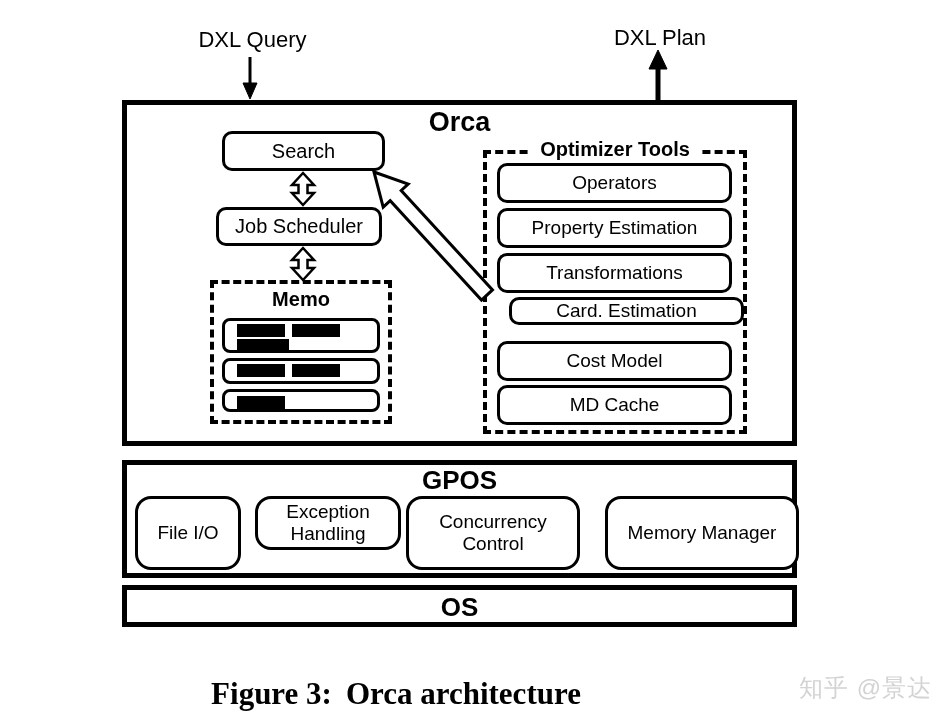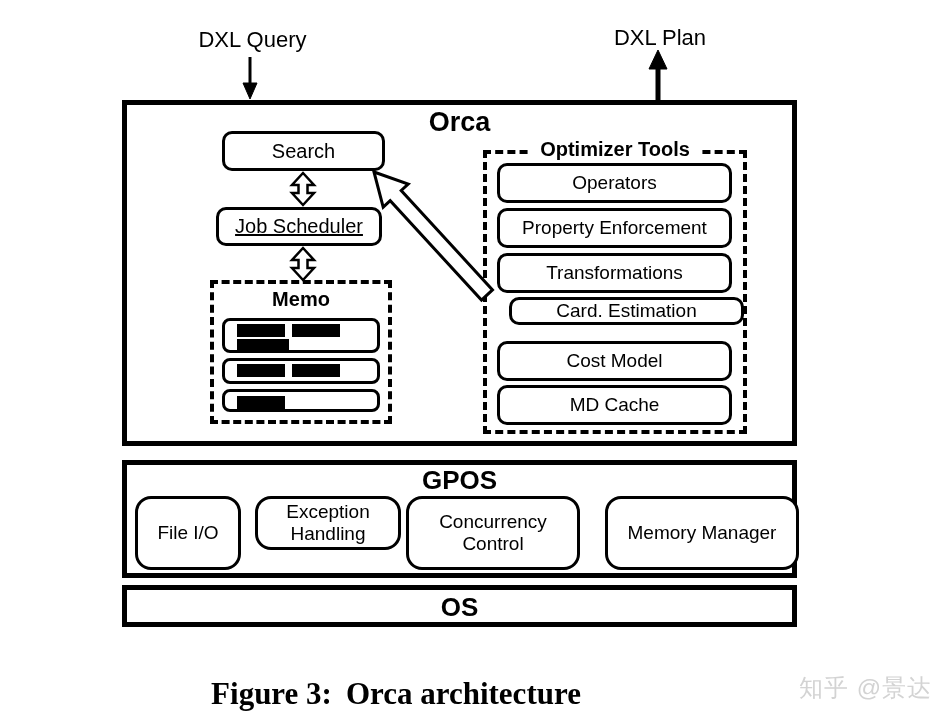--- a/index.html
+++ b/index.html
@@ -53,21 +53,21 @@
 <div class="canvas">
 
   <div class="lbl" style="left:195px; top:27px; width:115px;">DXL Query</div>
   <div class="lbl" style="left:604px; top:25px; width:112px;">DXL Plan</div>
 
   <div class="outer" style="left:122px; top:100px; width:675px; height:346px;">
     <div class="boxtitle orca-title">Orca</div>
 
     <div class="rbox" style="left:95px; top:26px; width:163px; height:40px; font-size:20px;">Search</div>
 
-    <div class="rbox" style="left:89px; top:102px; width:166px; height:39px; font-size:20px;text-decoration:underline;">Job Scheduler</div>
+    <div class="rbox" style="left:89px; top:102px; width:166px; height:39px; font-size:20px;">Job Scheduler</div>
 
     <div class="dashedbox" style="left:83px; top:175px; width:182px; height:144px;">
       <div class="boxtitle memo-title">Memo</div>
 
       <div class="rbox" style="left:8px; top:34px; width:158px; height:35px; border-radius:8px;">
         <span class="bar" style="left:12px; top:3px;  width:48px; height:13px;"></span>
         <span class="bar" style="left:67px; top:3px;  width:48px; height:13px;"></span>
         <span class="bar" style="left:12px; top:18px; width:52px; height:13px;"></span>
       </div>
       <div class="rbox" style="left:8px; top:74px; width:158px; height:26px; border-radius:8px;">
@@ -75,21 +75,21 @@
         <span class="bar" style="left:67px; top:3px; width:48px; height:13px;"></span>
       </div>
       <div class="rbox" style="left:8px; top:105px; width:158px; height:23px; border-radius:8px;">
         <span class="bar" style="left:12px; top:4px; width:48px; height:13px;"></span>
       </div>
     </div>
 
     <div class="dashedbox" style="left:356px; top:45px; width:264px; height:284px;">
       <div class="opt-label">Optimizer Tools</div>
       <div class="rbox" style="left:10px; top:9px;   width:235px; height:40px;">Operators</div>
-      <div class="rbox" style="left:10px; top:54px;  width:235px; height:40px;">Property Enforcement</div>
+      <div class="rbox" style="left:10px; top:54px;  width:235px; height:40px;">Property Estimation</div>
       <div class="rbox" style="left:10px; top:99px;  width:235px; height:40px;">Transformations</div>
       <div class="rbox" style="left:22px; top:143px; width:235px; height:28px;">Card. Estimation</div>
       <div class="rbox" style="left:10px; top:187px; width:235px; height:40px;">Cost Model</div>
       <div class="rbox" style="left:10px; top:231px; width:235px; height:40px;">MD Cache</div>
     </div>
   </div>
 
   <div class="outer" style="left:122px; top:460px; width:675px; height:118px;">
     <div class="boxtitle gpos-title">GPOS</div>
     <div class="rbox" style="left:8px;   top:31px; width:106px; height:74px; border-radius:16px; border-width:3.5px;">File I/O</div>

